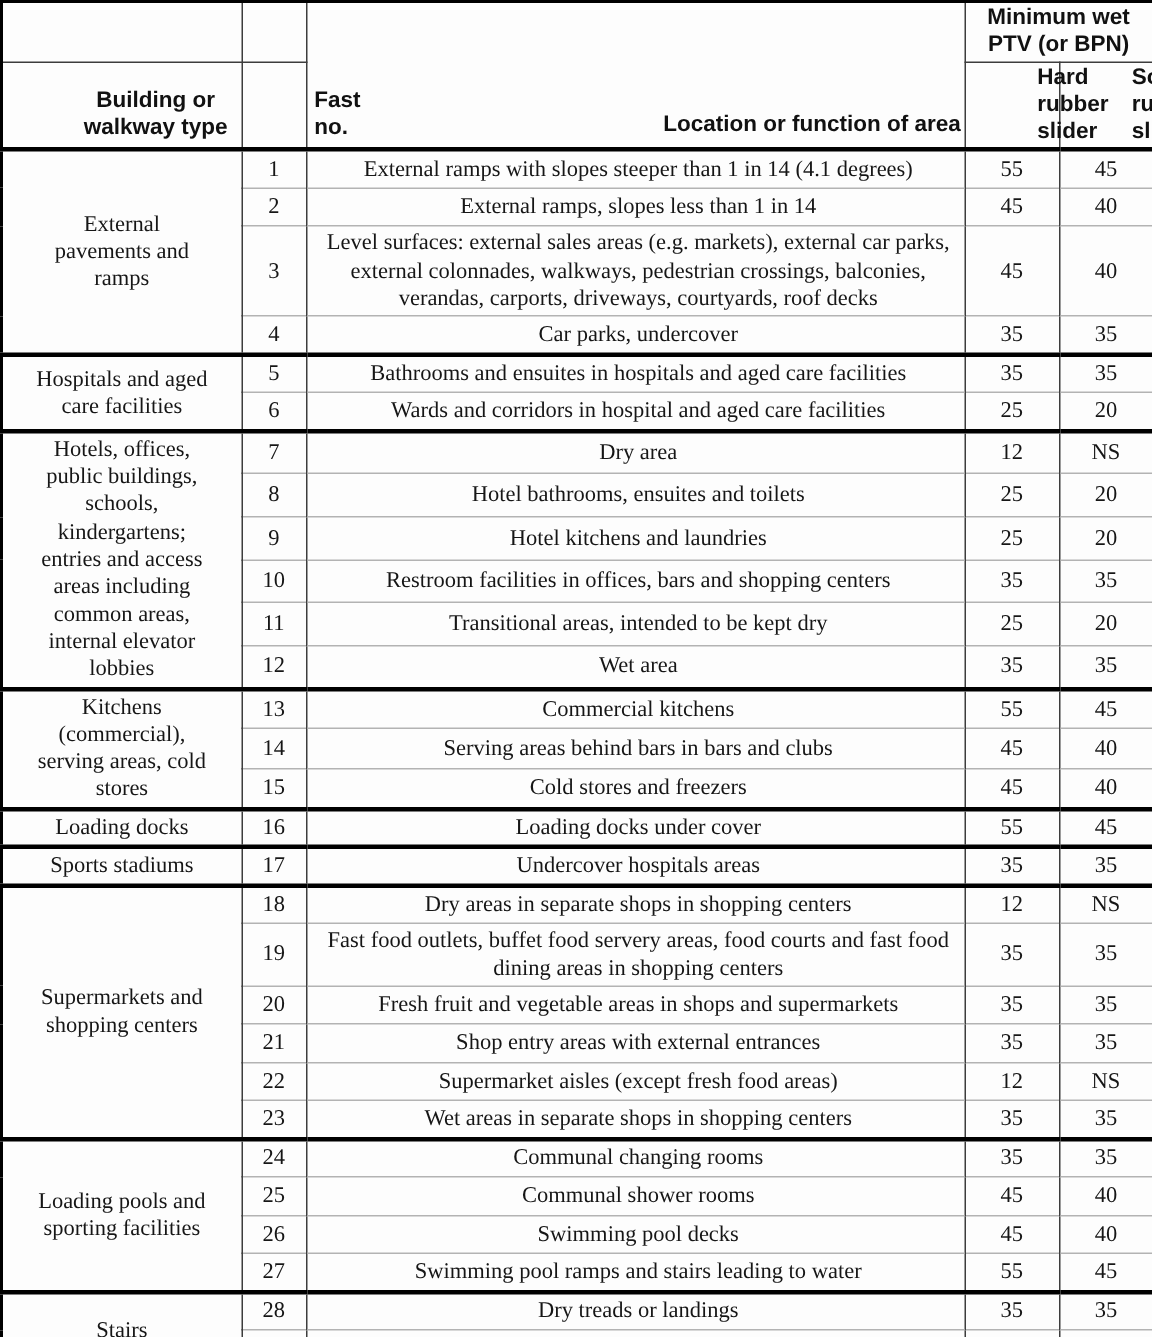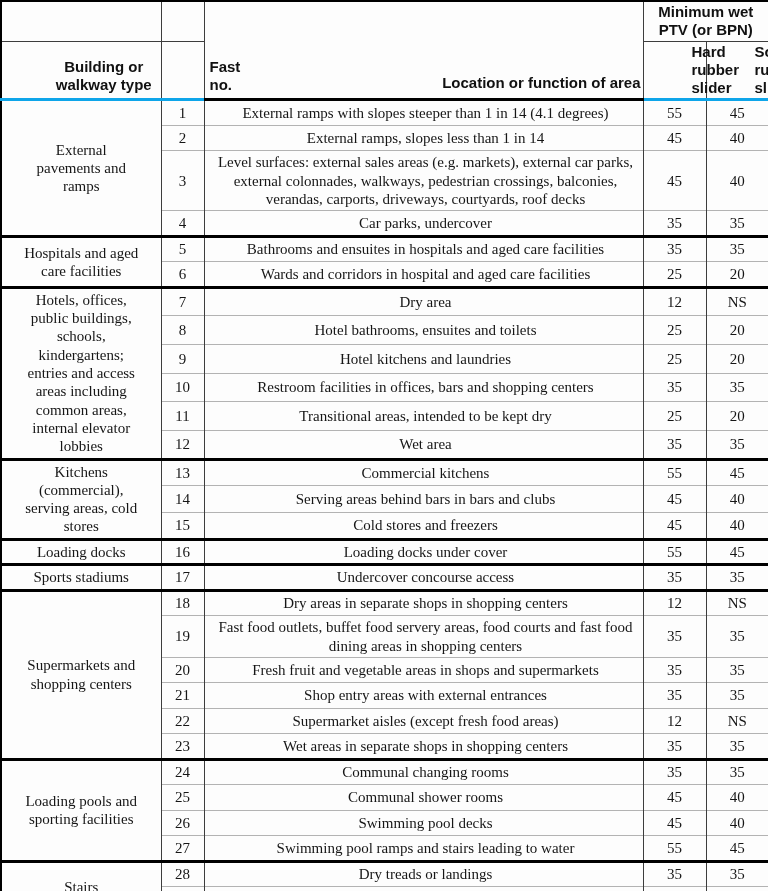--- a/index.html
+++ b/index.html
@@ -47,21 +47,21 @@
   }
   tr.h1 th { height: 33px; margin-top: 12px; }
   .h-empty {
     border-bottom: 1px solid #3d3d3d;
   }
   .h-ptv {
     border-bottom: 1px solid #3d3d3d;
     text-align: center;
     vertical-align: middle;
   }
-  tr.h2 th { height: 57px; border-bottom: 3px solid #0ea5e9; padding-left: 48px; }
+  tr.h2 th { height: 57px; border-bottom: 3px solid #000000; padding-left: 48px; }
   .h-building, .h-line {
     vertical-align: bottom;
     padding-bottom: 4px;
   }
   .h-location {
     vertical-align: bottom;
     text-align: right;
     padding: 0 2px 6px 7px;
     border-bottom: 3px solid #000;
   }
@@ -221,21 +221,21 @@
         <tr class="row group-start">
           <td class="g" rowspan="1">Loading docks</td>
           <td class="line">16</td>
           <td class="loc">Loading docks under cover</td>
           <td class="val">55</td>
           <td class="val">45</td>
         </tr>
         <tr class="row group-start">
           <td class="g" rowspan="1">Sports stadiums</td>
           <td class="line">17</td>
-          <td class="loc">Undercover concourse access</td>
+          <td class="loc">Undercover hospitals areas</td>
           <td class="val">35</td>
           <td class="val">35</td>
         </tr>
         <tr class="row group-start">
           <td class="g" rowspan="6">Supermarkets and shopping centers</td>
           <td class="line">18</td>
           <td class="loc">Dry areas in separate shops in shopping centers</td>
           <td class="val">12</td>
           <td class="val">NS</td>
         </tr>

